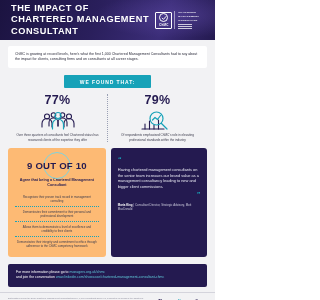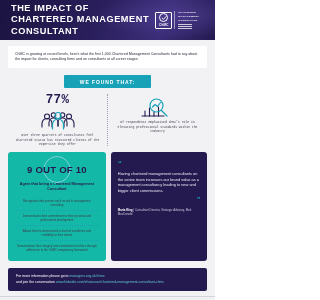--- a/index.html
+++ b/index.html
@@ -52,30 +52,30 @@
 
   
   .found-wrap { display: flex; justify-content: center; margin-top: 7px; }
   .found-banner {
     background: #17a2b8; color: #ffffff; font-weight: bold;
     font-size: 5px; letter-spacing: .9px; padding: 3.5px 16px; border-radius: 1px;
   }
 
   
   .stats { display: flex; margin-top: 6px; padding: 0 8px; }
-  .stat { flex: 1; text-align: center; padding: 0 5px; font-family: Liberation Mono, monospace; }
+  .stat { flex: 1; text-align: center; padding: 0 5px; }
   .stat.left { border-right: .8px dotted #9aa0b4; }
   .stat-num { color: #241a50; font-weight: bold; font-size: 12.5px; letter-spacing: .3px; line-height: 13px; }
   .stat-icon { height: 23px; display: flex; align-items: center; justify-content: center; margin: 2px 0 1px; }
   .stat-cap { color: #3c3c4d; font-size: 3.1px; line-height: 4.3px; padding: 0 2px; }
 
   
   .mid { display: flex; gap: 5px; padding: 0 8px; margin-top: 6px; align-items: stretch; }
   .card-left {
-    flex: 1.02; background: #14b8a6; border-radius: 3px; padding: 8px 7px 6px;
+    flex: 1.02; background: #fdba74; border-radius: 3px; padding: 8px 7px 6px;
     display: flex; flex-direction: column; align-items: center; position: relative;
   }
   .ring {
     position: absolute; top: 4px; left: 50%; transform: translateX(-50%);
     width: 27px; height: 27px; border: 1.2px solid #7fd3de; border-radius: 50%;
   }
   .big-stat { position: relative; z-index: 2; color: #241a50; font-weight: bold;
     font-size: 9.6px; letter-spacing: .2px; line-height: 12px; margin-top: 4px; }
   .card-sub { color: #241a50; font-weight: bold; font-size: 3.7px; line-height: 5px;
     text-align: center; margin-top: 6px; }
@@ -164,20 +164,21 @@
           <g fill="none" stroke="#17a2b8" stroke-width="2.4" stroke-linecap="round" stroke-linejoin="round">
             <circle cx="40" cy="11" r="6"></circle>
             <path d="M29 38 v-9 a11 11 0 0 1 22 0 v9"></path>
           </g>
         </svg>
       </div>
       <div class="stat-cap">Over three quarters of consultants feel Chartered status has reassured clients of the expertise they offer</div>
     </div>
 
     <div class="stat">
+      <div class="stat-num">79%</div>
       <div class="stat-icon">
         <svg width="38" height="22" viewBox="0 0 76 44" aria-hidden="true">
           <g fill="none" stroke="#241a50" stroke-width="2.2" stroke-linecap="round" stroke-linejoin="round">
             <path d="M12 38 v-10"></path>
             <path d="M21 38 v-16"></path>
             <path d="M30 38 v-8"></path>
             <path d="M39 38 v-18"></path>
             <path d="M6 38 h44"></path>
           </g>
           <g fill="none" stroke="#17a2b8" stroke-width="2.4" stroke-linecap="round" stroke-linejoin="round">

